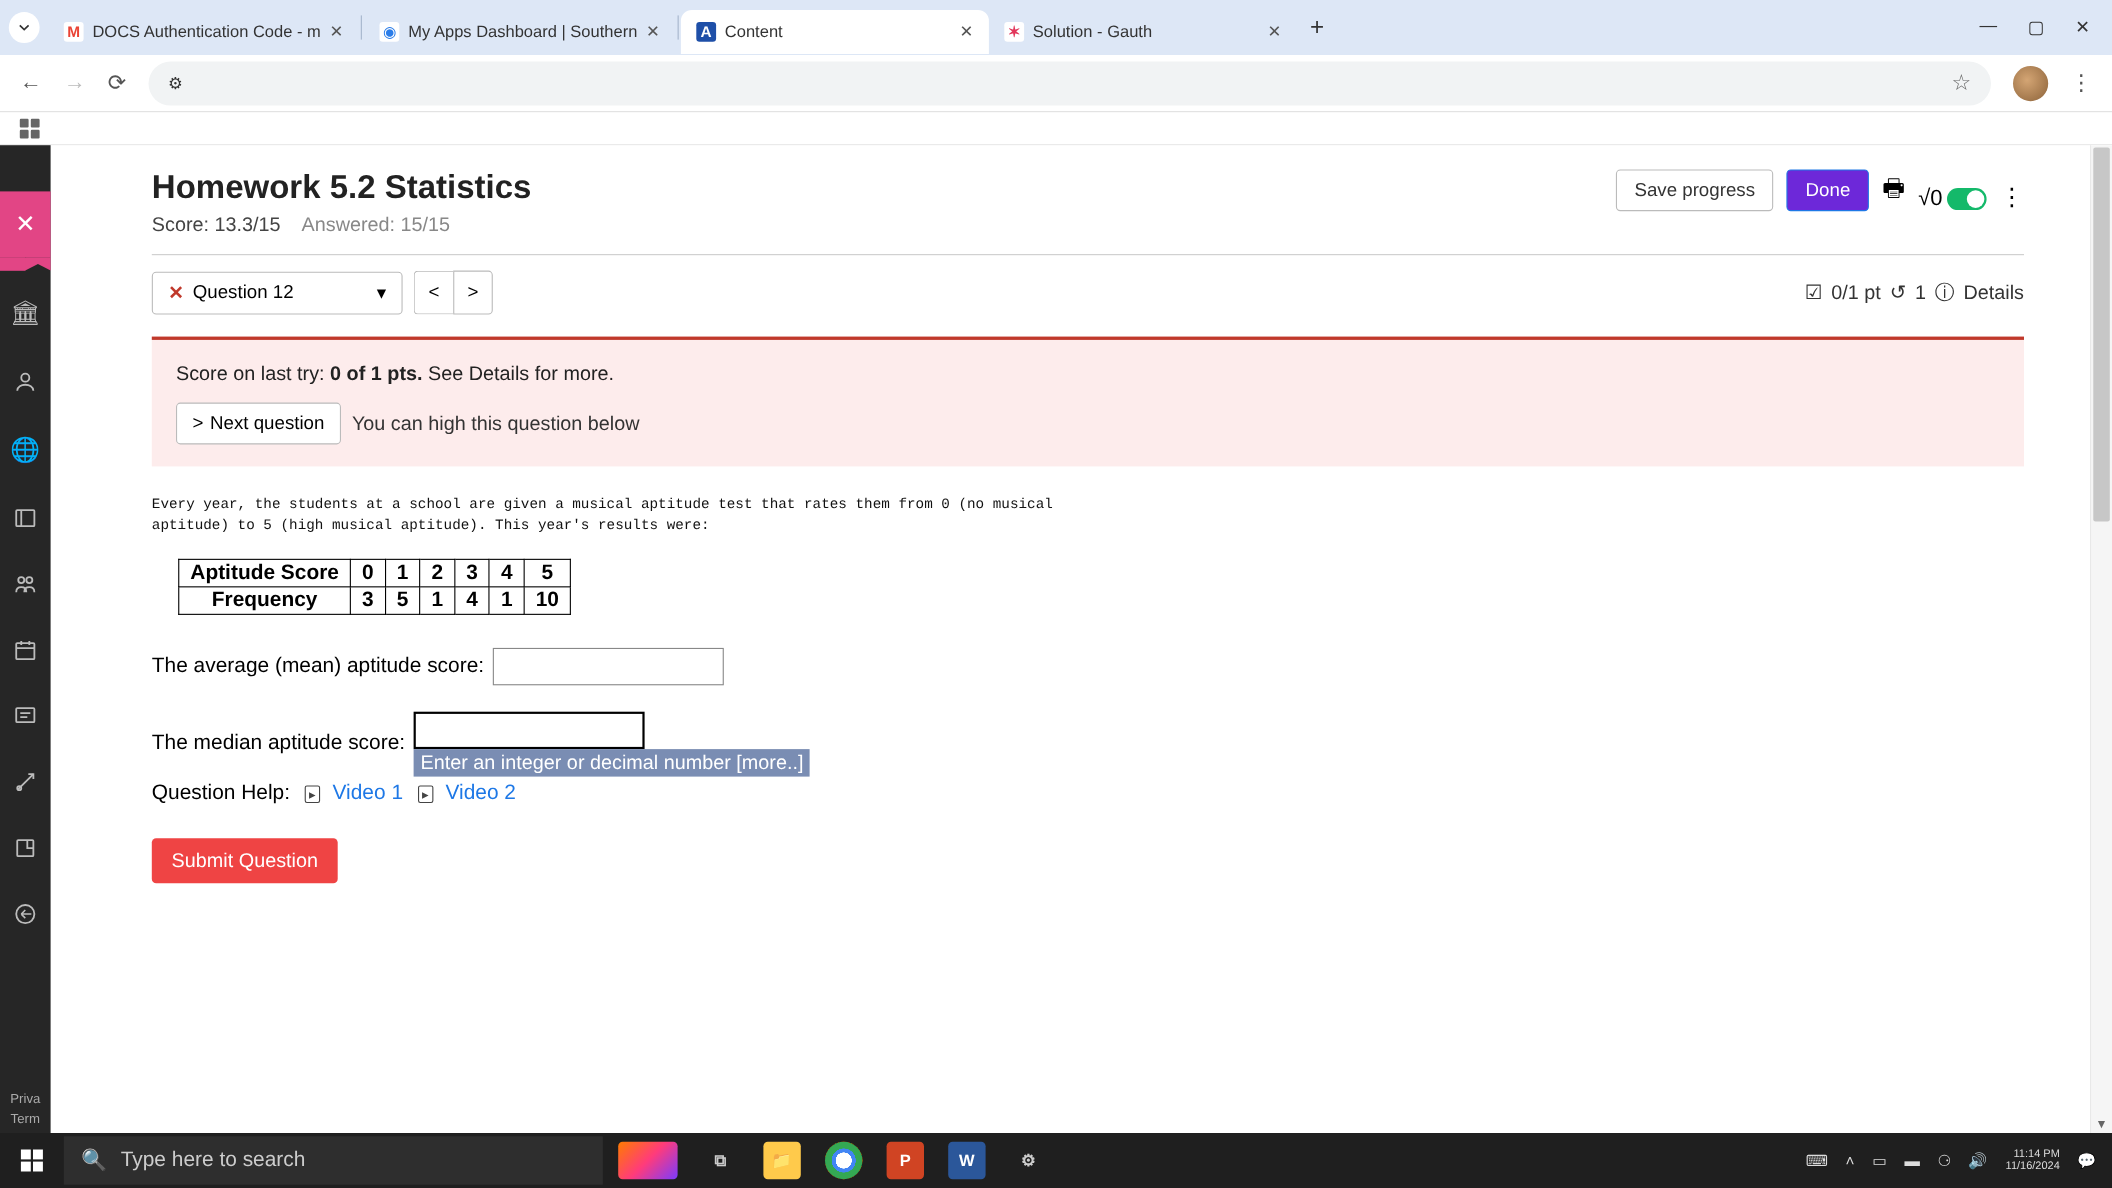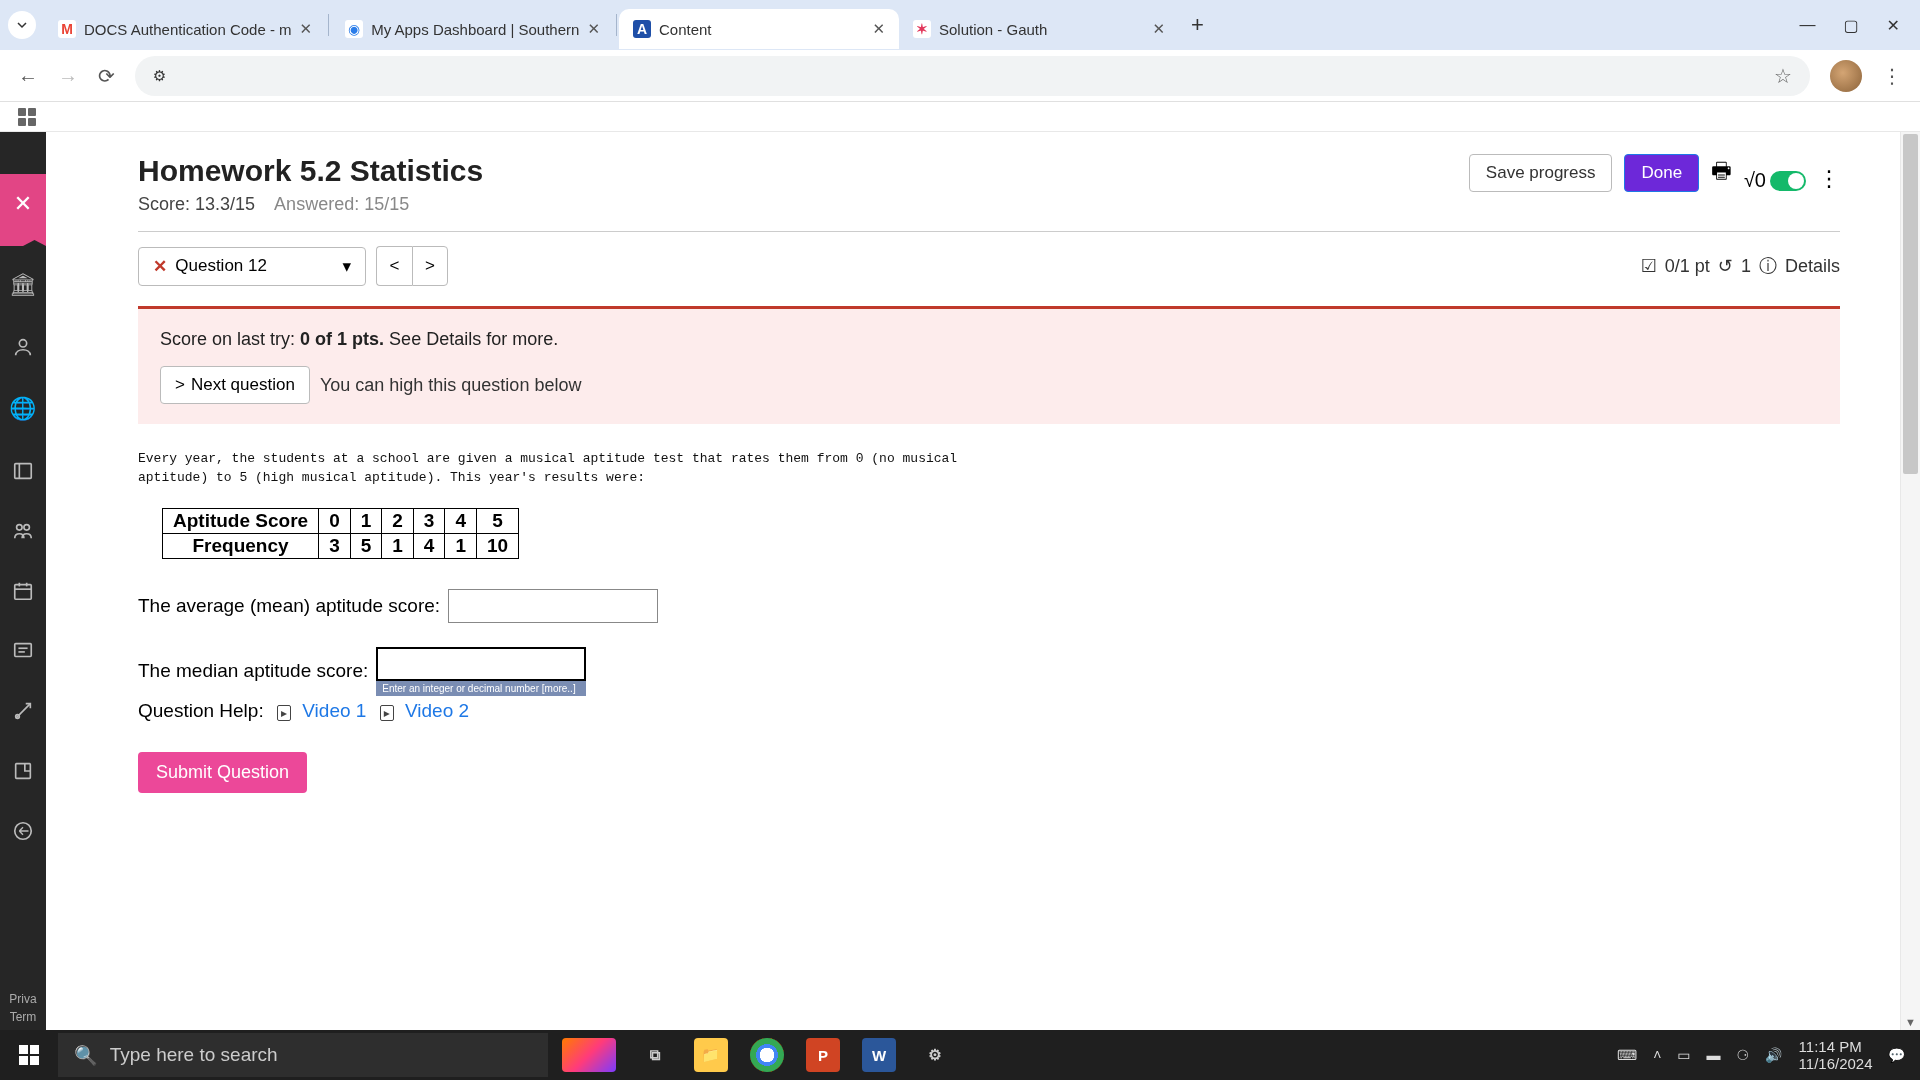--- a/index.html
+++ b/index.html
@@ -71,45 +71,45 @@
 
   .question-body { margin-top: 26px; font-size: 13px; line-height: 1.45; color: #111; max-width: 870px; font-family: Liberation Mono, monospace; }
 
   .apt-table { border-collapse: collapse; margin-top: 20px; margin-left: 24px; }
   .apt-table td, .apt-table th { border: 1px solid #000; padding: 1px 10px; font-size: 19px; text-align: center; font-weight: 700; }
   .apt-table th { font-weight: 700; }
 
   .answer-row { margin-top: 30px; font-size: 19px; display: flex; align-items: center; gap: 8px; }
   .answer-input { border: 1px solid #888; height: 34px; width: 210px; padding: 0 6px; font-size: 16px; }
   .answer-input.focused { border: 2px solid #000; }
-  .tooltip { background: #7a8db3; color: #fff; font-size: 10px; padding: 2px 6px; margin-left: 0; display: inline-block; }
+  .tooltip { background: #7a8db3; color: #fff; font-size: 18px; padding: 2px 6px; margin-left: 0; display: inline-block; }
 
   .help-row { margin-top: 4px; font-size: 19px; }
   .vid-link { color: #1e78e6; text-decoration: none; margin-left: 6px; }
   .vid-icon { border: 1.5px solid #444; font-size: 12px; padding: 0 3px; border-radius: 2px; color: #444; margin-left: 8px; display:inline-block; line-height: 14px; }
 
-  .submit-btn { background: #ec4899; color: #fff; border: none; padding: 10px 18px; font-size: 18px; border-radius: 4px; margin-top: 30px; text-align: right; }
+  .submit-btn { background: #ef4444; color: #fff; border: none; padding: 10px 18px; font-size: 18px; border-radius: 4px; margin-top: 30px; text-align: right; }
 
   
   .vscroll { width: 20px; background: #f5f5f5; border-left: 1px solid #e8e8e8; position: relative; }
   .vscroll .thumb { position: absolute; top: 2px; left: 2px; right: 2px; height: 340px; background: #c7c7c7; border-radius: 2px; }
   .vscroll .arrow { position: absolute; left: 0; right: 0; text-align: center; font-size: 11px; color: #666; }
   .vscroll .arrow.up { top: 2px; }
   .vscroll .arrow.down { bottom: 2px; }
 
   
   .taskbar { position: absolute; bottom: 0; left: 0; right: 0; height: 50px; background: #1f1f1f; display: flex; align-items: center; color: #fff; }
   .tb-start { width: 58px; display: flex; align-items: center; justify-content: center; font-size: 20px; }
   .win-logo { display: grid; grid-template-columns: 1fr 1fr; grid-template-rows: 1fr 1fr; gap: 2px; width: 20px; height: 20px; }
   .win-logo div { background: #fff; }
   .tb-search { background: #2e2e2e; height: 44px; width: 490px; display: flex; align-items: center; padding: 0 16px; gap: 12px; color: #ccc; font-size: 19px; }
   .tb-icons { display: flex; align-items: center; gap: 22px; margin-left: 14px; }
   .tb-app { width: 34px; height: 34px; border-radius: 4px; display: flex; align-items: center; justify-content: center; font-size: 15px; font-weight: 700; color: #fff; }
   .tb-tray { margin-left: auto; display: flex; align-items: center; gap: 16px; padding-right: 14px; font-size: 14px; color: #ddd; }
-  .tb-time { line-height: 1.15; font-size: 15px; }
+  .tb-time { text-align: right; line-height: 1.15; font-size: 10px; }
 
   svg { display: block; }
 </style>
 </head>
 <body>
 
 <div class="browser-top">
   <div class="tabs-dropdown">
     <svg width="12" height="12" viewBox="0 0 12 12">
         <path d="M2 4 L6 8 L10 4" stroke="#333" stroke-width="1.5" fill="none"></path>

